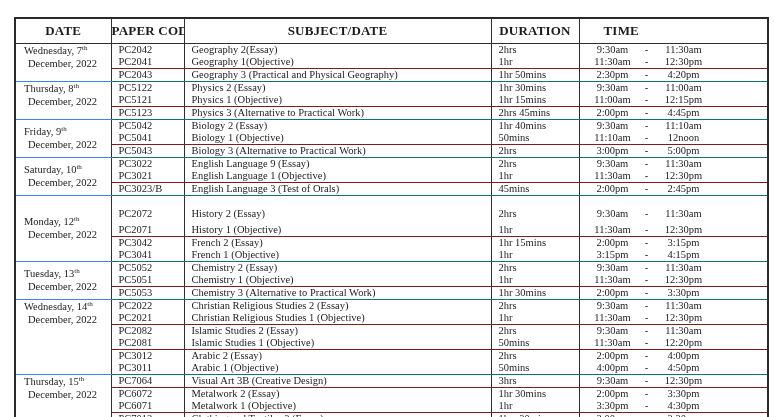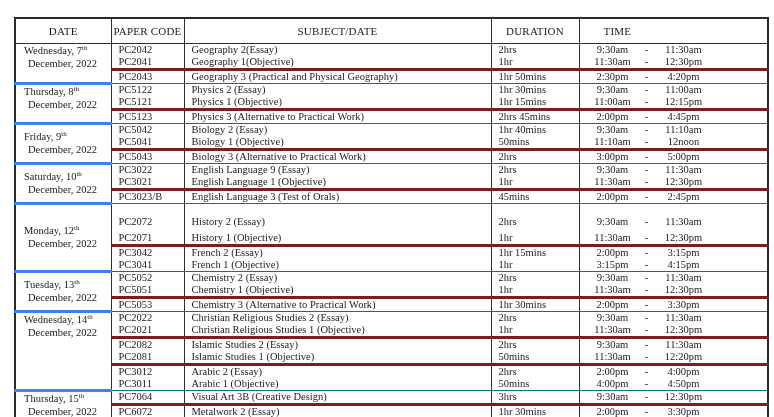--- a/index.html
+++ b/index.html
@@ -24,58 +24,58 @@
   th, td {
     border-left: 1px solid #2e2e2e;
     border-right: 1px solid #2e2e2e;
     margin: 0;
     overflow: hidden;
     white-space: nowrap;
   }
   thead th {
     border-bottom: 1px solid #2e2e2e;
     height: 24px;
-    font-size: 11px;
-    font-weight: normal;
+    font-size: 13px;
+    font-weight: bold;
     text-align: center;
     letter-spacing: 0.2px;
     padding: 0;
   }
   thead th.th-time {
     text-align: left;
     padding-left: 24px;
   }
   tbody td {
     height: 12px;
     font-size: 10.5px;
     line-height: 12px;
     padding: 0 2px 0 7px;
     vertical-align: middle;
   }
   td.date-cell {
     vertical-align: middle;
     padding-left: 8px;
-    border-bottom: 3px solid #3b82f6;
+    border-bottom: 1px solid #3b82f6;
   }
   td.date-cell.v-top {
     vertical-align: top;
     padding-top: 1px;
   }
   td.date-cell .dline {
     line-height: 12.5px;
   }
   td.date-cell .dline:last-child {
     padding-left: 4px;
   }
   sup {
     font-size: 7px;
     line-height: 0;
   }
   tr.session-end td:not(.date-cell) {
-    border-bottom: 3px solid #7f1d1d;
+    border-bottom: 1px solid #7f1d1d;
   }
   tr.group-end td {
     border-bottom: 1px solid #0f766e;
   }
   tr.gap-top td:not(.date-cell) {
     padding-top: 8px;
     height: 20px;
   }
   td.time-cell .t1 {
     display: inline-block;

